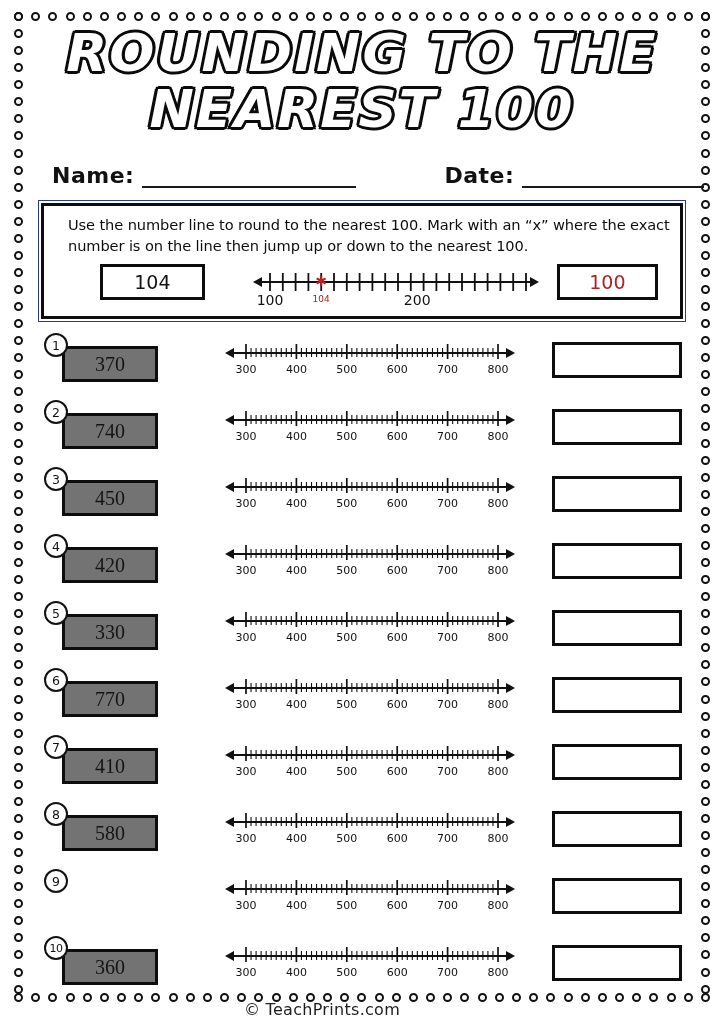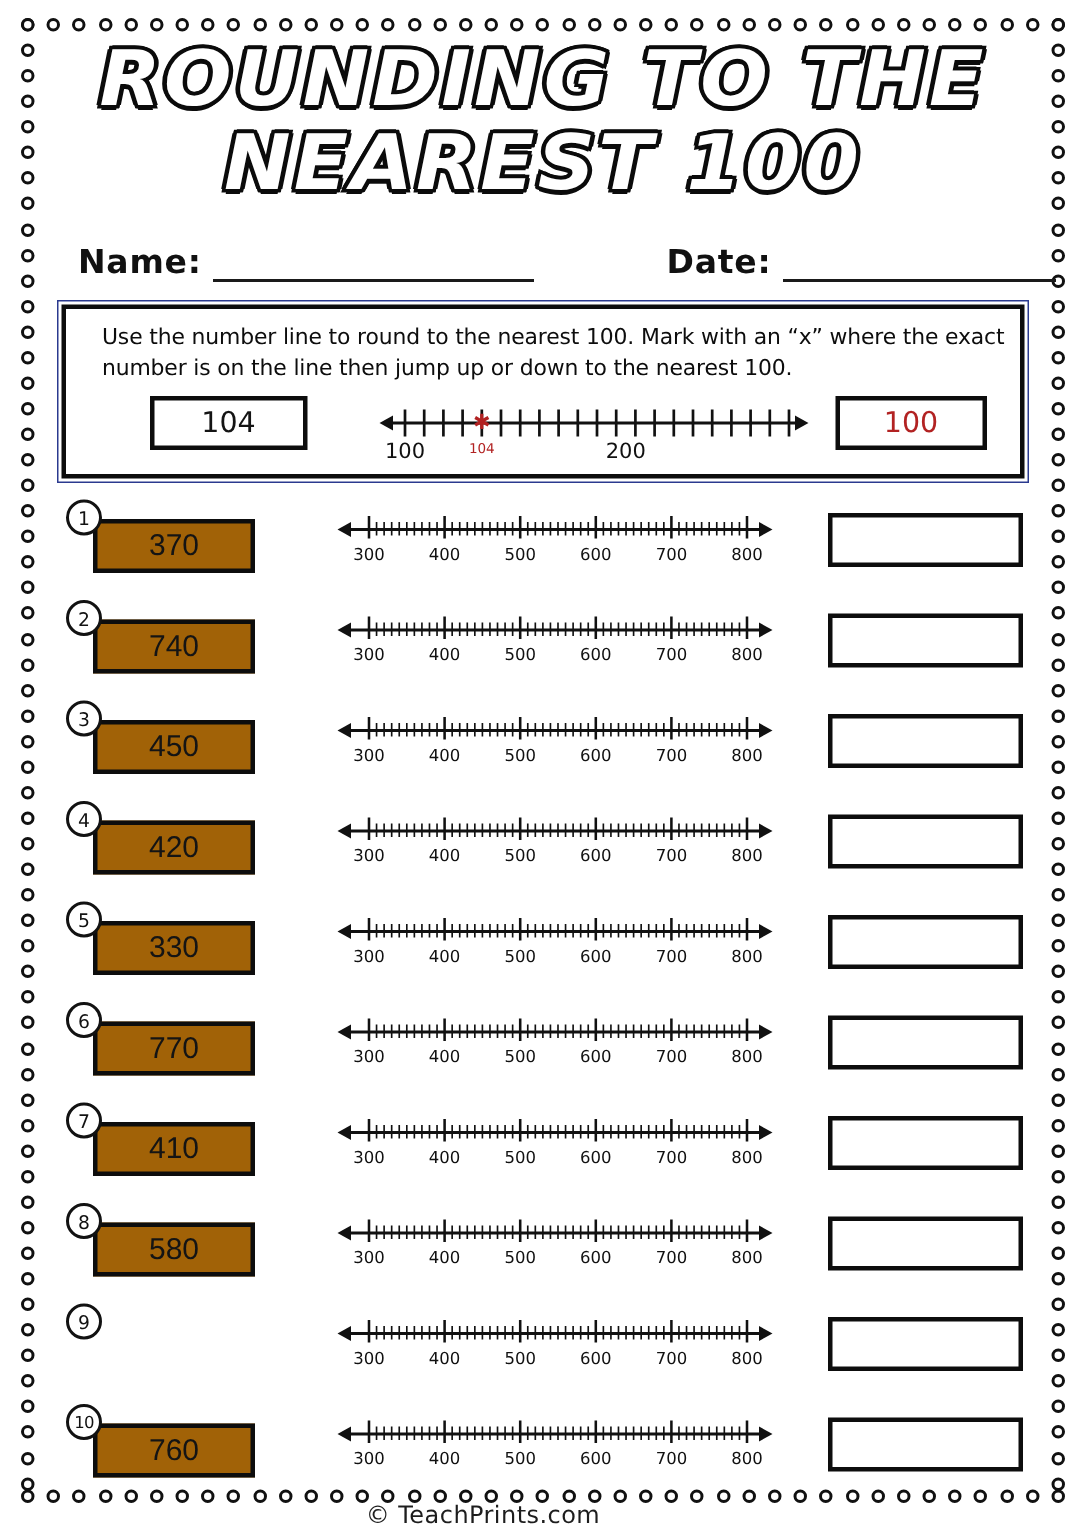--- a/index.html
+++ b/index.html
@@ -169,25 +169,25 @@
     font-family: "DejaVu Sans", sans-serif;
     font-size: 12.5px;
     color: #121212;
     background: #ffffff;
     z-index: 3;
   }
   .row-num.wide { font-size: 11px; letter-spacing: -0.5px; }
   .prow-value-box {
     position: absolute;
     left: 28px; top: 18px;
-    width: 108px; height: 36px;
+    width: 96px; height: 36px;
     border: 3.6px solid #0d0d0d;
-    background: #a16207;
+    background: #737373;
     display: flex; align-items: center; justify-content: center;
-    font-family: Liberation Sans, sans-serif;
+    font-family: Liberation Serif, serif;
     font-size: 20px;
     color: #141414;
   }
   .prow-numberline {
     position: absolute;
     left: 190px; top: 8px;
     width: 292px;
   }
   .prow-answer-box {
     position: absolute;
@@ -1118,21 +1118,21 @@
               <line x1="263.92" y1="12" x2="263.92" y2="21" stroke="#111" stroke-width="1.1"></line>
               <line x1="268.96" y1="12" x2="268.96" y2="21" stroke="#111" stroke-width="1.1"></line>
               <line x1="274" y1="8" x2="274" y2="23" stroke="#111" stroke-width="1.7"></line>
               <text x="274" y="37" class="nl-label">800</text>
             </svg>
           </div>
           <div class="prow-answer-box"></div>
         </div>
         <div class="prow">
           <div class="row-num wide">10</div>
-          <div class="prow-value-box">760</div>
+          <div class="prow-value-box">360</div>
           <div class="nl prow-numberline">
             <svg width="292" height="42" viewBox="0 0 292 42">
               <line x1="8" y1="17" x2="284" y2="17" stroke="#111" stroke-width="2"></line>
               <polygon points="1,17 10,12 10,22" fill="#111"></polygon>
               <polygon points="291,17 282,12 282,22" fill="#111"></polygon>
               <line x1="22" y1="8" x2="22" y2="23" stroke="#111" stroke-width="1.7"></line>
               <text x="22" y="37" class="nl-label">300</text>
               <line x1="27.04" y1="12" x2="27.04" y2="21" stroke="#111" stroke-width="1.1"></line>
               <line x1="32.08" y1="12" x2="32.08" y2="21" stroke="#111" stroke-width="1.1"></line>
               <line x1="37.120000000000005" y1="12" x2="37.120000000000005" y2="21" stroke="#111" stroke-width="1.1"></line>

